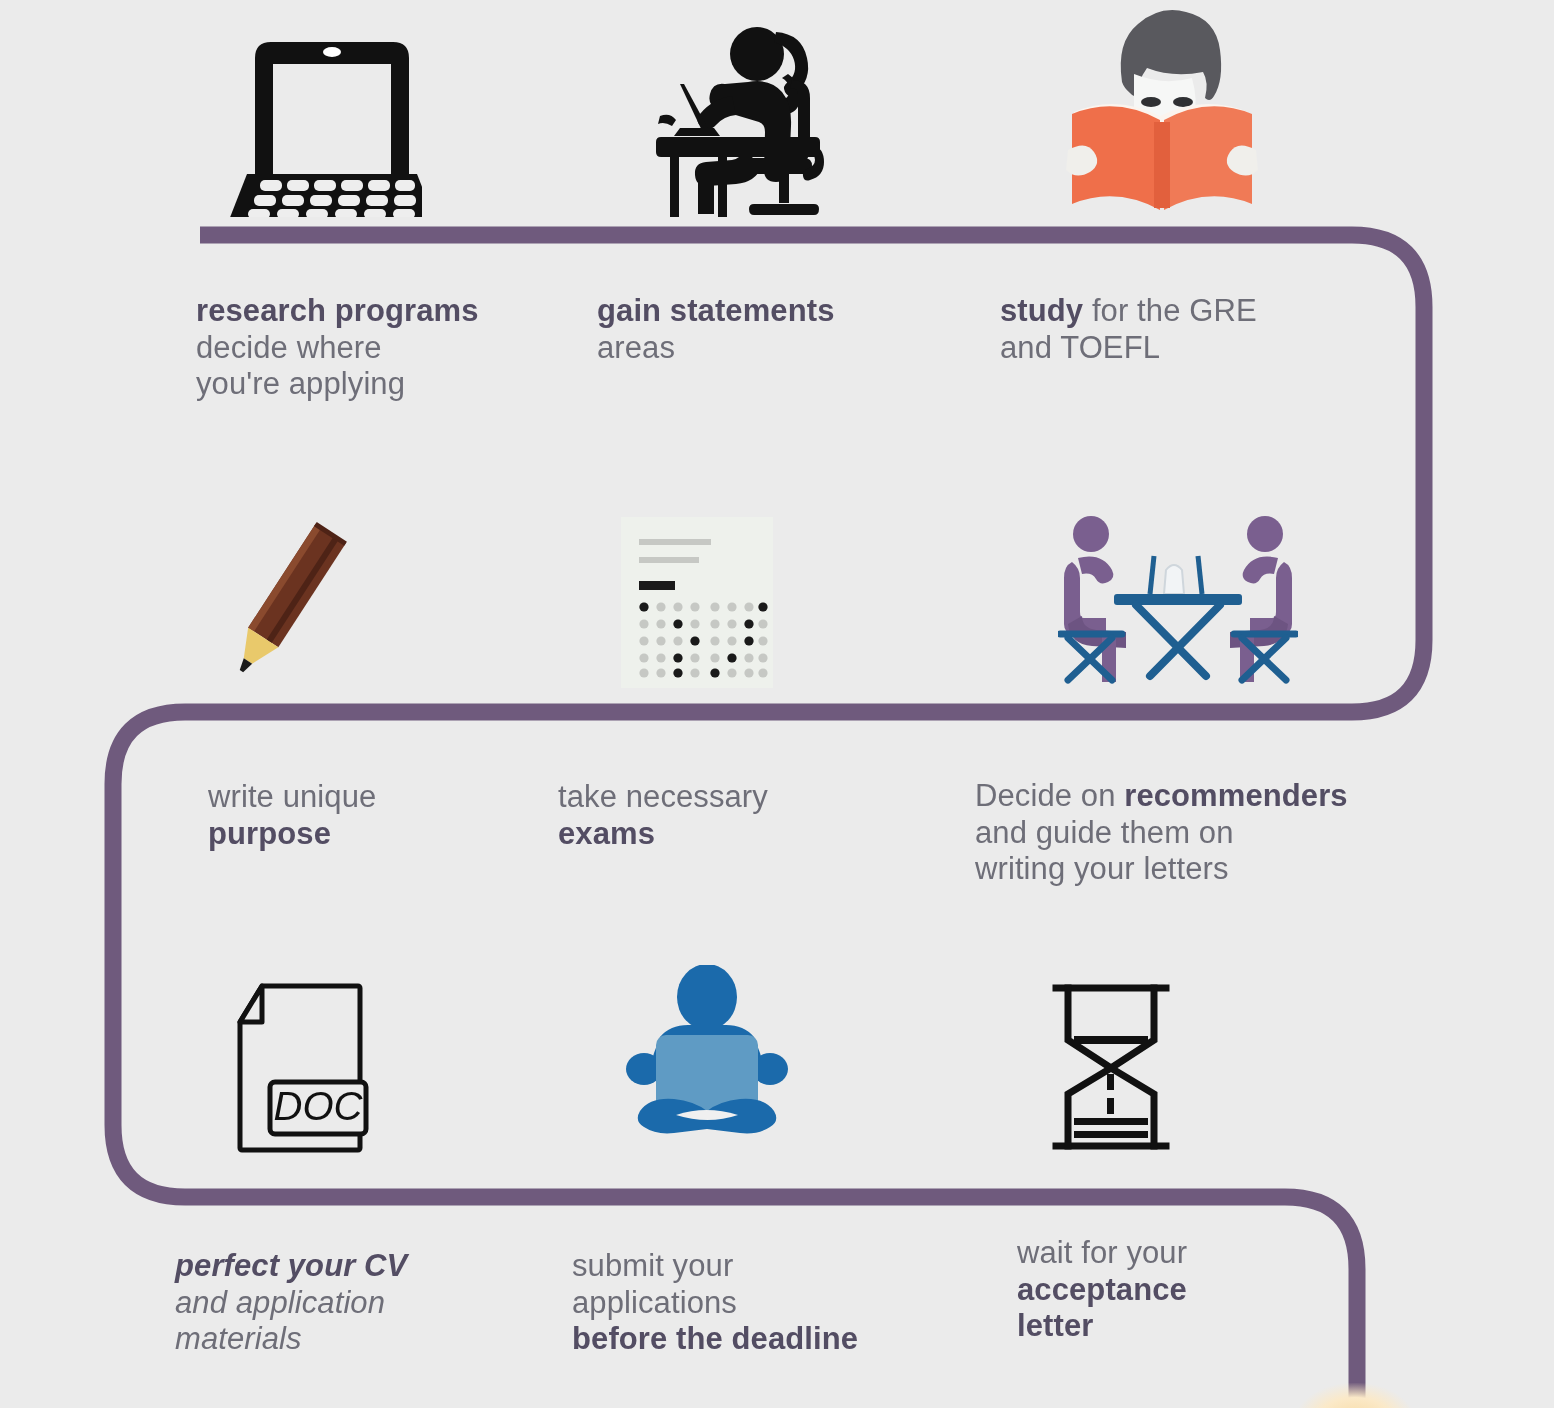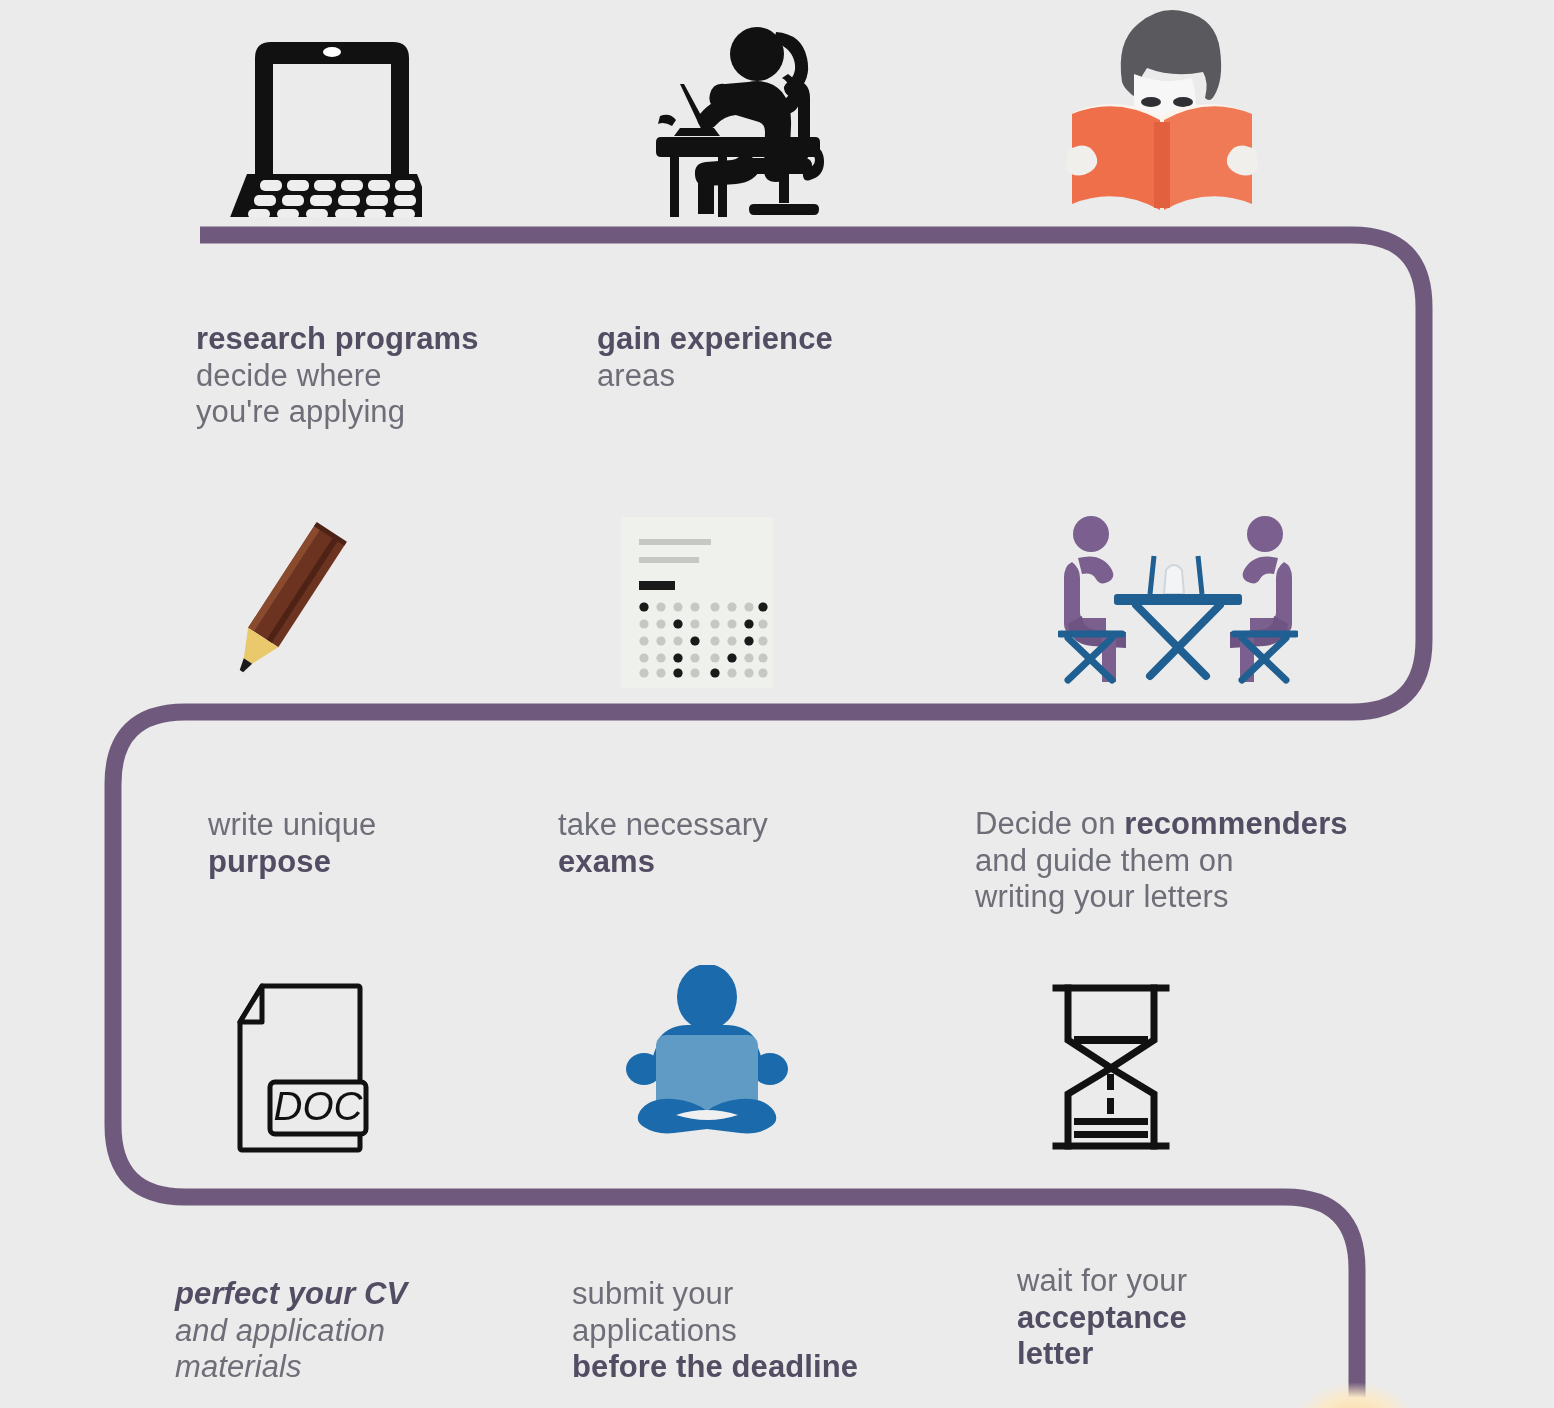--- a/index.html
+++ b/index.html
@@ -9,21 +9,21 @@
     font-family:"Liberation Sans", sans-serif;
     overflow:hidden;
     position:relative;
   }
   .stage{position:absolute;left:0;top:0;width:1554px;height:1408px;}
 
   
   .snake{position:absolute;left:0;top:0;width:1554px;height:1408px;pointer-events:none;}
   .icon-box{position:absolute;display:flex;align-items:flex-end;justify-content:flex-start;font-style:italic;}
 
-  .cap{position:absolute;color:#6e6e78;font-size:31px;line-height:1.18;letter-spacing:0.1px;margin-top:28px;}
+  .cap{position:absolute;color:#6e6e78;font-size:31px;line-height:1.18;letter-spacing:0.1px;}
   .cap b{color:#534d63;font-weight:bold;}
   .cap .ln{display:block;white-space:nowrap;}
 
   
   .ic{position:absolute;}
 </style>
 </head>
 <body>
 
 <div class="stage">
@@ -138,24 +138,28 @@
     </svg>
   </div>
 
   <div class="cap" style="left:196px;top:293px;width:360px;">
     <span class="ln"><b>research programs</b></span>
     <span class="ln">decide where</span>
     <span class="ln">you're applying</span>
   </div>
 
   <div class="cap" style="left:597px;top:293px;width:400px;">
-    <span class="ln"><b>gain experience</b></span>
+    <span class="ln"><b>gain statements</b></span>
     <span class="ln">areas</span>
   </div>
 
+  <div class="cap" style="left:1000px;top:293px;width:400px;">
+    <span class="ln"><b>study</b><span> for the GRE</span></span>
+    <span class="ln">and TOEFL</span>
+  </div>
 
   <div class="icon-box" style="left:205px;top:512px;width:160px;height:185px;">
     <svg viewBox="0 0 160 185" width="160" height="185">
       <g transform="rotate(33 80 92)">
         <rect x="62" y="8" width="36" height="124" fill="#6b3320"></rect>
         <rect x="62" y="8" width="7" height="124" fill="#8a4a2e"></rect>
         <rect x="84" y="8" width="6" height="124" fill="#4e2316"></rect>
         <rect x="62" y="6" width="36" height="5" fill="#4e2316"></rect>
         <path d="M62 132 h36 l-13 28 h-10 Z" fill="#e9c96b"></path>
         <path d="M75 160 h10 l-3 12 h-4 Z" fill="#1a1a1a"></path>

